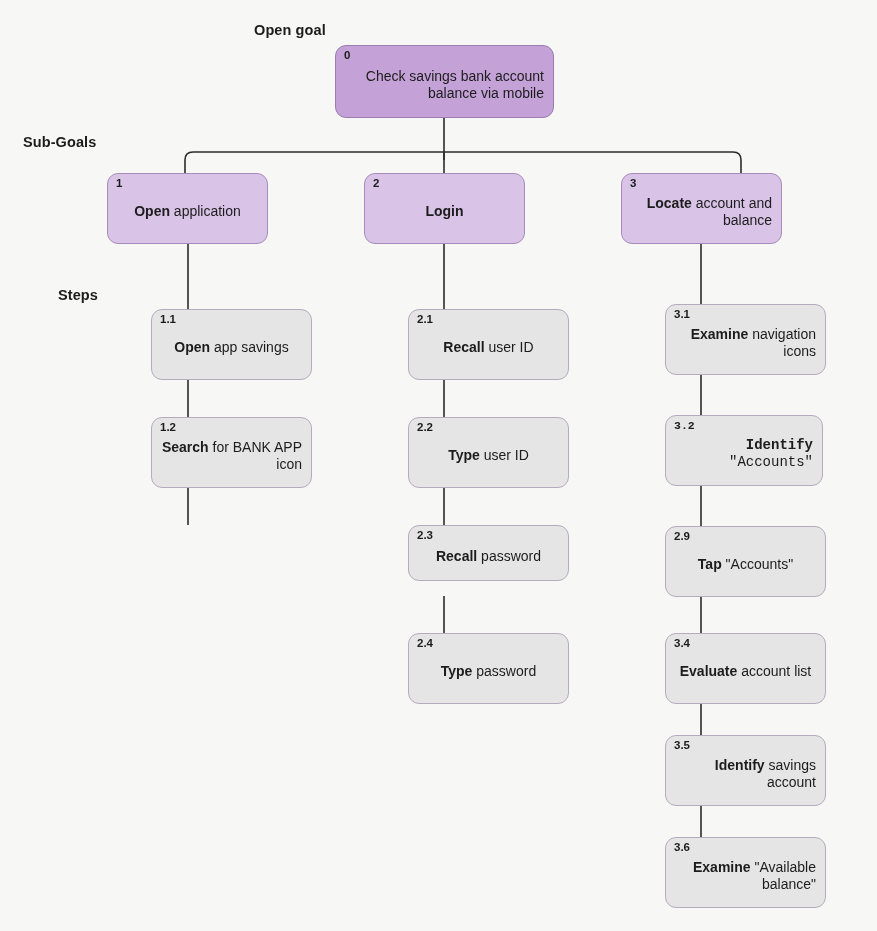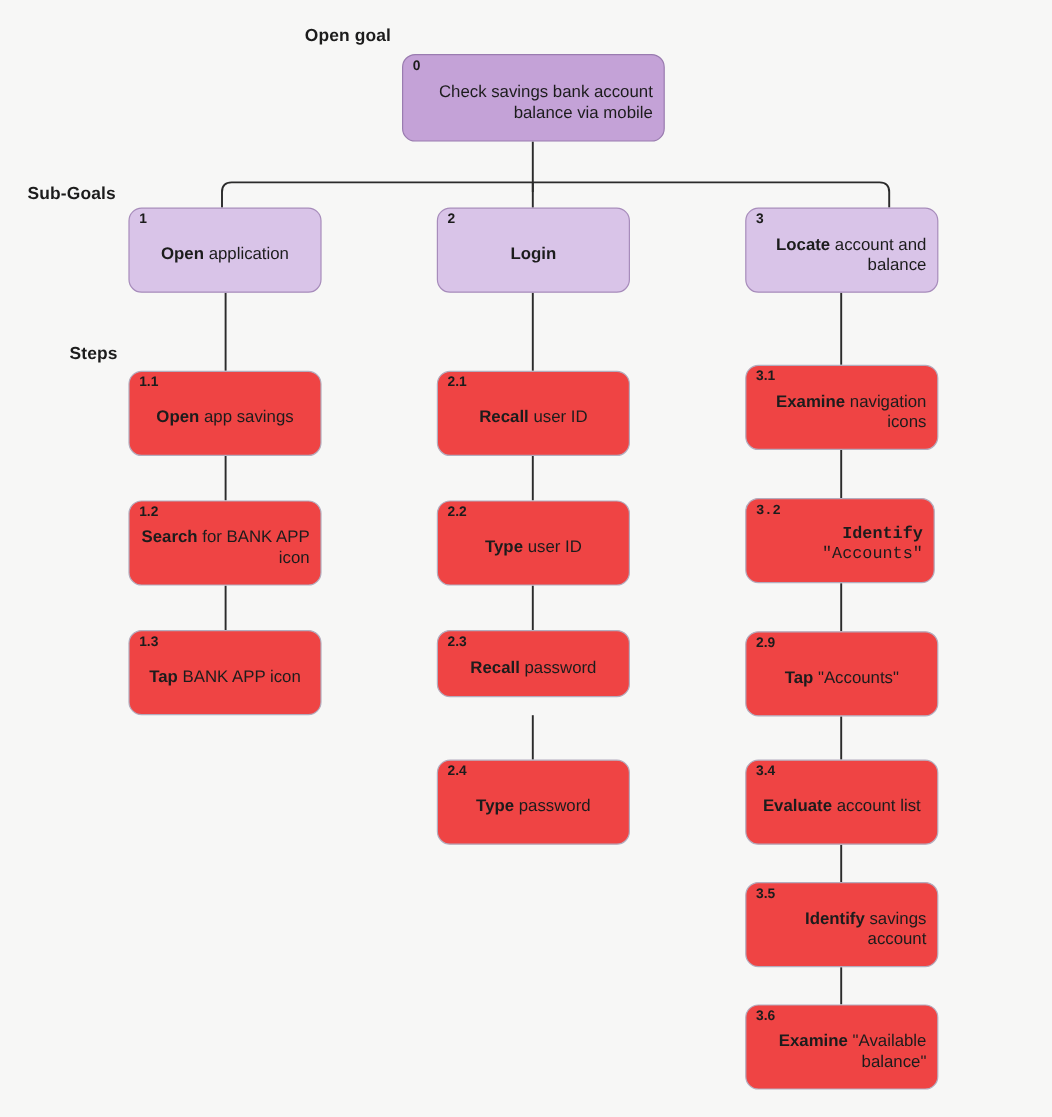--- a/index.html
+++ b/index.html
@@ -81,22 +81,23 @@
 
   .node.goal {
     background: #c4a2d7;
     border-color: #9a7cb0;
   }
   .node.subgoal {
     background: #d9c4e8;
     border-color: #a78cbb;
   }
   .node.step {
-    background: #ef4444;
+    background: #e5e5e5;
     border-color: #b4acbd;
+    margin-left: 44px;
   }
 </style>
 </head>
 <body>
 
 <div id="diagram">
   <svg id="connectors" viewBox="0 0 877 931" width="877" height="931">
       <path d="M 444 118 L 444 160" fill="none" stroke="#2b2b2b" stroke-width="1.6" stroke-linecap="butt"></path>
       <path d="M 444 152 L 193 152 Q 185 152 185 160 L 185 173" fill="none" stroke="#2b2b2b" stroke-width="1.6" stroke-linecap="butt"></path>
       <path d="M 444 152 L 444 173" fill="none" stroke="#2b2b2b" stroke-width="1.6" stroke-linecap="butt"></path>
@@ -109,21 +110,21 @@
       <path d="M 444 488 L 444 525" fill="none" stroke="#2b2b2b" stroke-width="1.6" stroke-linecap="butt"></path>
       <path d="M 444 596 L 444 633" fill="none" stroke="#2b2b2b" stroke-width="1.6" stroke-linecap="butt"></path>
       <path d="M 701 244 L 701 304" fill="none" stroke="#2b2b2b" stroke-width="1.6" stroke-linecap="butt"></path>
       <path d="M 701 375 L 701 415" fill="none" stroke="#2b2b2b" stroke-width="1.6" stroke-linecap="butt"></path>
       <path d="M 701 486 L 701 526" fill="none" stroke="#2b2b2b" stroke-width="1.6" stroke-linecap="butt"></path>
       <path d="M 701 597 L 701 633" fill="none" stroke="#2b2b2b" stroke-width="1.6" stroke-linecap="butt"></path>
       <path d="M 701 704 L 701 735" fill="none" stroke="#2b2b2b" stroke-width="1.6" stroke-linecap="butt"></path>
       <path d="M 701 806 L 701 837" fill="none" stroke="#2b2b2b" stroke-width="1.6" stroke-linecap="butt"></path>
     </svg>
 <div class="row-label" style="left: 254px; top: 22px;">Open goal</div>
-    <div class="row-label" style="left: 23px; top: 154px;">Sub-Goals</div>
+    <div class="row-label" style="left: 23px; top: 134px;">Sub-Goals</div>
     <div class="row-label" style="left: 58px; top: 287px;">Steps</div>
     <div class="node goal" style="left: 335px; top: 45px; width: 219px; height: 73px;">
       <span class="node-id">0</span>
       <div class="node-text"><b></b><span>Check savings bank account balance via mobile</span></div>
     </div>
     <div class="node subgoal" style="left: 107px; top: 173px; width: 161px; height: 71px;">
       <span class="node-id">1</span>
       <div class="node-text"><b>Open</b><span> application</span></div>
     </div>
     <div class="node subgoal" style="left: 364px; top: 173px; width: 161px; height: 71px;">
@@ -134,24 +135,20 @@
       <span class="node-id">3</span>
       <div class="node-text"><b>Locate</b><span> account and balance</span></div>
     </div>
     <div class="node step" style="left: 107px; top: 309px; width: 161px; height: 71px;">
       <span class="node-id">1.1</span>
       <div class="node-text"><b>Open</b><span> app savings</span></div>
     </div>
     <div class="node step" style="left: 107px; top: 417px; width: 161px; height: 71px;">
       <span class="node-id">1.2</span>
       <div class="node-text"><b>Search</b><span> for BANK APP icon</span></div>
-    </div>
-    <div class="node step" style="left: 107px; top: 525px; width: 161px; height: 71px;">
-      <span class="node-id">1.3</span>
-      <div class="node-text"><b>Tap</b><span> BANK APP icon</span></div>
     </div>
     <div class="node step" style="left: 364px; top: 309px; width: 161px; height: 71px;">
       <span class="node-id">2.1</span>
       <div class="node-text"><b>Recall</b><span> user ID</span></div>
     </div>
     <div class="node step" style="left: 364px; top: 417px; width: 161px; height: 71px;">
       <span class="node-id">2.2</span>
       <div class="node-text"><b>Type</b><span> user ID</span></div>
     </div>
     <div class="node step" style="left: 364px; top: 525px; width: 161px; height: 56px;">

